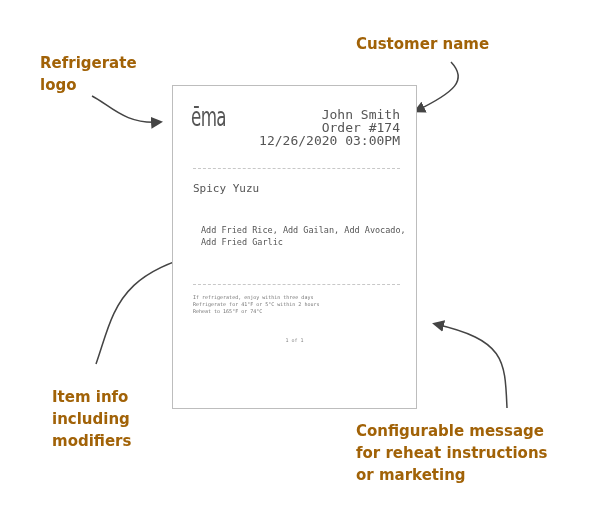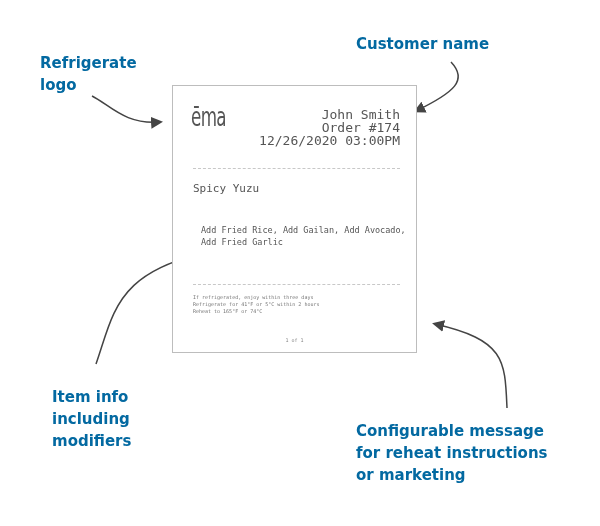--- a/index.html
+++ b/index.html
@@ -1,18 +1,18 @@
 <!DOCTYPE html>
 <html><head>
 <meta charset="utf-8">
 <style>
   html, body { margin: 0; padding: 0; background: #ffffff; }
   body { width: 600px; height: 526px; position: relative; overflow: hidden; font-family: "Liberation Sans", sans-serif; }
-  .callout { position: absolute; font-family: "DejaVu Sans", sans-serif; font-weight: bold; color: #0369a1; font-size: 15px; line-height: 22px; white-space: pre-line; }
-  .receipt { position: absolute; left: 172px; top: 85px; width: 245px; height: 268px; border: 1.5px solid #bdbdbd; background: #fff; box-sizing: border-box; }
+  .callout { position: absolute; font-family: "DejaVu Sans", sans-serif; font-weight: bold; color: #a16207; font-size: 15px; line-height: 22px; white-space: pre-line; }
+  .receipt { position: absolute; left: 172px; top: 85px; width: 245px; height: 324px; border: 1.5px solid #bdbdbd; background: #fff; box-sizing: border-box; }
   .logo { position: absolute; left: 18px; top: 14px; font-family: "DejaVu Sans", sans-serif; font-size: 27px; color: #555; transform: scaleX(0.62); transform-origin: left top; letter-spacing: -1px; line-height: 34px; }
   .header-info { position: absolute; right: 16px; top: 22px; text-align: right; font-family: "DejaVu Sans Mono", monospace; font-size: 13px; line-height: 13px; color: #555; }
   .dashes { position: absolute; left: 20px; right: 16px; border-top: 1px dashed #c8c8c8; height: 0; }
   .mono { position: absolute; font-family: "DejaVu Sans Mono", monospace; color: #555; }
   .item-name { left: 20px; top: 96px; font-size: 11px; }
   .item-mods { left: 28px; top: 110px; font-size: 8.5px; line-height: 12px; width: 205px; margin-top: 28px; }
   .msg { left: 20px; top: 208px; font-size: 5px; line-height: 7px; color: #777; white-space: pre-line; }
   .page { left: 0; right: 0; top: 251px; text-align: center; font-size: 5px; color: #888; }
   svg.arrows { position: absolute; left: 0; top: 0; }
 </style>

